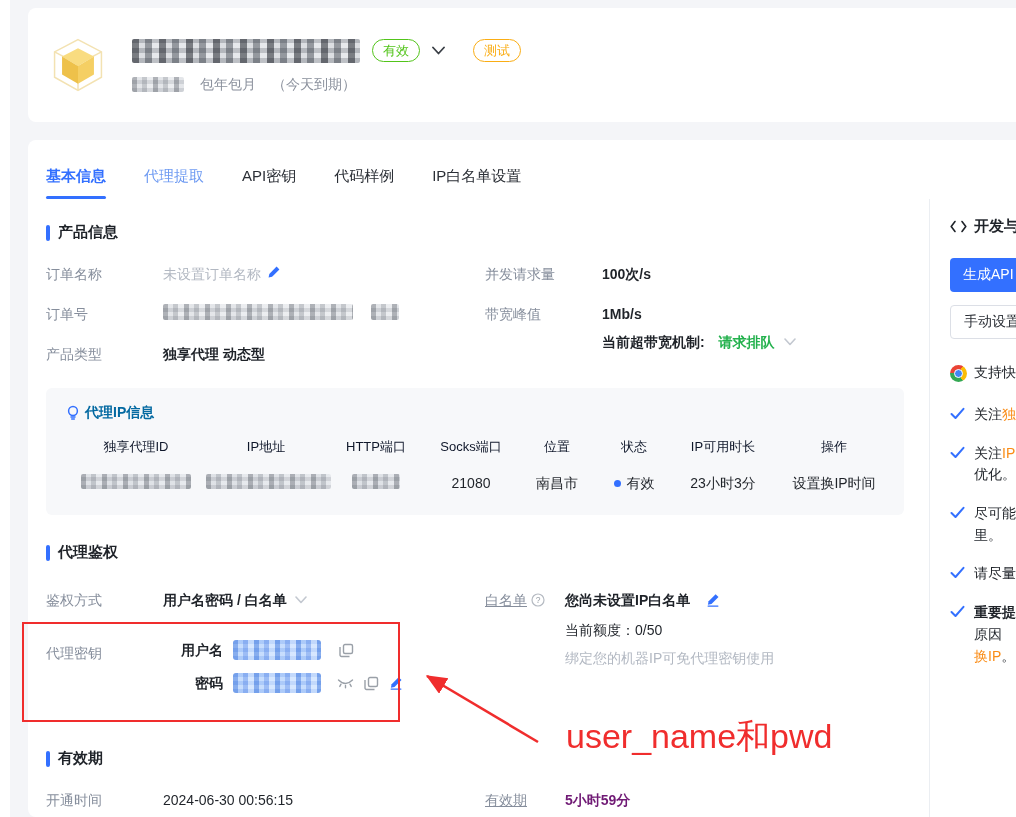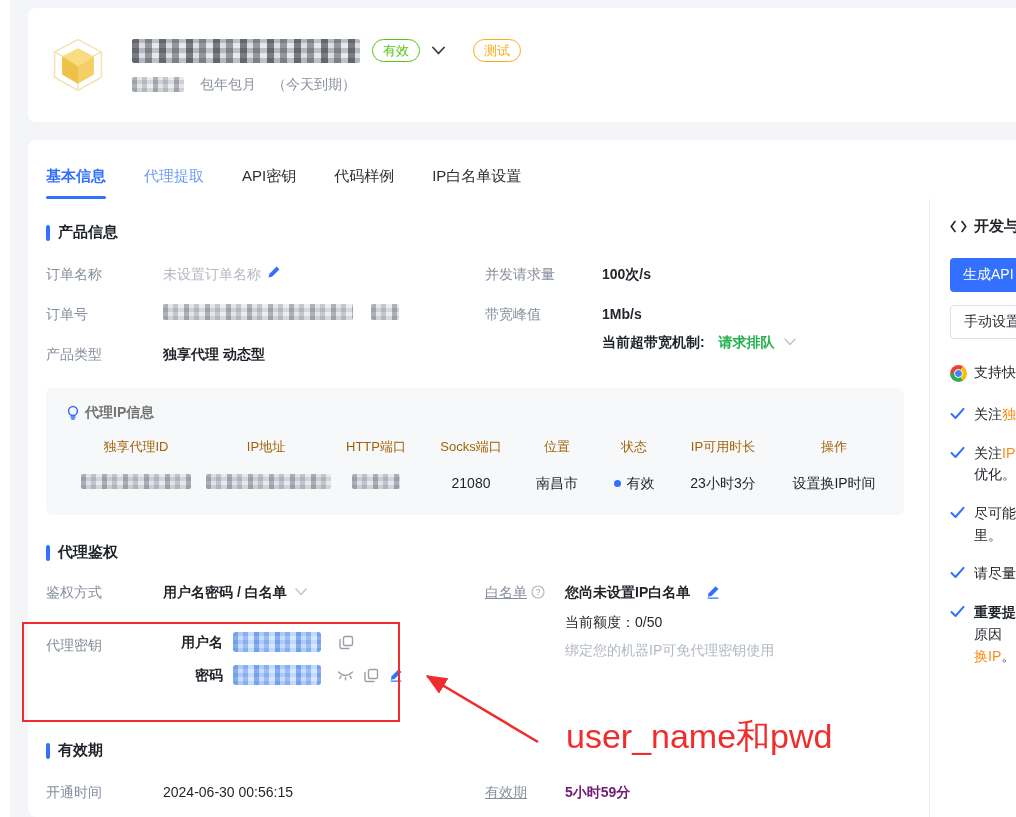--- a/index.html
+++ b/index.html
@@ -54,24 +54,24 @@
   .info-label-sm{width:80px;flex:none;color:#868e9c;display:flex;align-items:center;gap:4px;text-decoration:underline;}
   .val{color:#1f2329;}
   .val-b{color:#1f2329;font-weight:600;}
   .val-gray{color:#b2b8c2;}
   .sub-line{margin-top:8px;}
   .green-link{color:#23b14d;font-weight:600;}
   .orange-val{color:#701a75;font-weight:700;}
   .edit-ic{display:inline-block;vertical-align:-2px;margin-left:6px;cursor:pointer;}
   
   .proxy-box{margin-top:4px;width:858px;box-sizing:border-box;background:#f7f8fa;border-radius:6px;padding:16px 0 22px 20px;}
-  .proxy-title{display:flex;align-items:center;gap:5px;color:#737373;font-weight:700;font-size:14px;margin-bottom:16px;}
+  .proxy-title{display:flex;align-items:center;gap:5px;color:#0369a1;font-weight:700;font-size:14px;margin-bottom:16px;}
   .ptable{display:flex;}
   .pcol{text-align:center;}
-  .pcol .ph{color:#a16207;font-size:13px;margin-bottom:18px;}
+  .pcol .ph{color:#0f172a;font-size:13px;margin-bottom:18px;}
   .pcol .pv{font-size:14px;color:#1f2329;font-weight:500;line-height:18px;}
   .c1{width:140px}.c2{width:120px}.c3{width:100px}.c4{width:90px}.c5{width:82px}.c6{width:72px}.c7{width:106px}.c8{width:116px}
   .dot{display:inline-block;width:7px;height:7px;border-radius:50%;background:#3370ff;margin-right:6px;vertical-align:1px;}
   .blue-link{color:#3370ff;cursor:pointer;}
   
   .cred-row{display:flex;align-items:center;gap:10px;margin-bottom:13px;}
   .cred-label{width:60px;text-align:right;font-weight:600;color:#1f2329;flex:none;}
   .icon-btn{cursor:pointer;display:inline-flex;align-items:center;}
   
   .sb-title{display:flex;align-items:center;gap:7px;font-size:15px;font-weight:700;width:220px;margin:6px 0 22px;}
@@ -230,21 +230,21 @@
                 <div class="ph">操作</div>
                 <div class="pv blue-link">设置换IP时间</div>
               </div>
           </div>
         </div>
 
         <div class="section-title" style="margin-top:28px;">
           <span class="sbar"></span>
           <span>代理鉴权</span>
         </div>
-        <div class="two-col" style="margin-top:20px;">
+        <div class="two-col" style="margin-top:28px;">
           <div class="col-left">
             <div class="info-row" style="margin-bottom:30px;">
               <span class="info-label">鉴权方式</span>
               <span class="val-b">用户名密码 / 白名单</span>
               <svg width="12" height="8" viewBox="0 0 12 8" style="margin:6px 0 0 8px;">
                   <polyline points="1,1 6,6.5 11,1" fill="none" stroke="#c3c8d0" stroke-width="1.6" stroke-linecap="round" stroke-linejoin="round"></polyline>
                 </svg>
             </div>
             <div class="info-row">
               <span class="info-label" style="padding-top:3px;">代理密钥</span>

